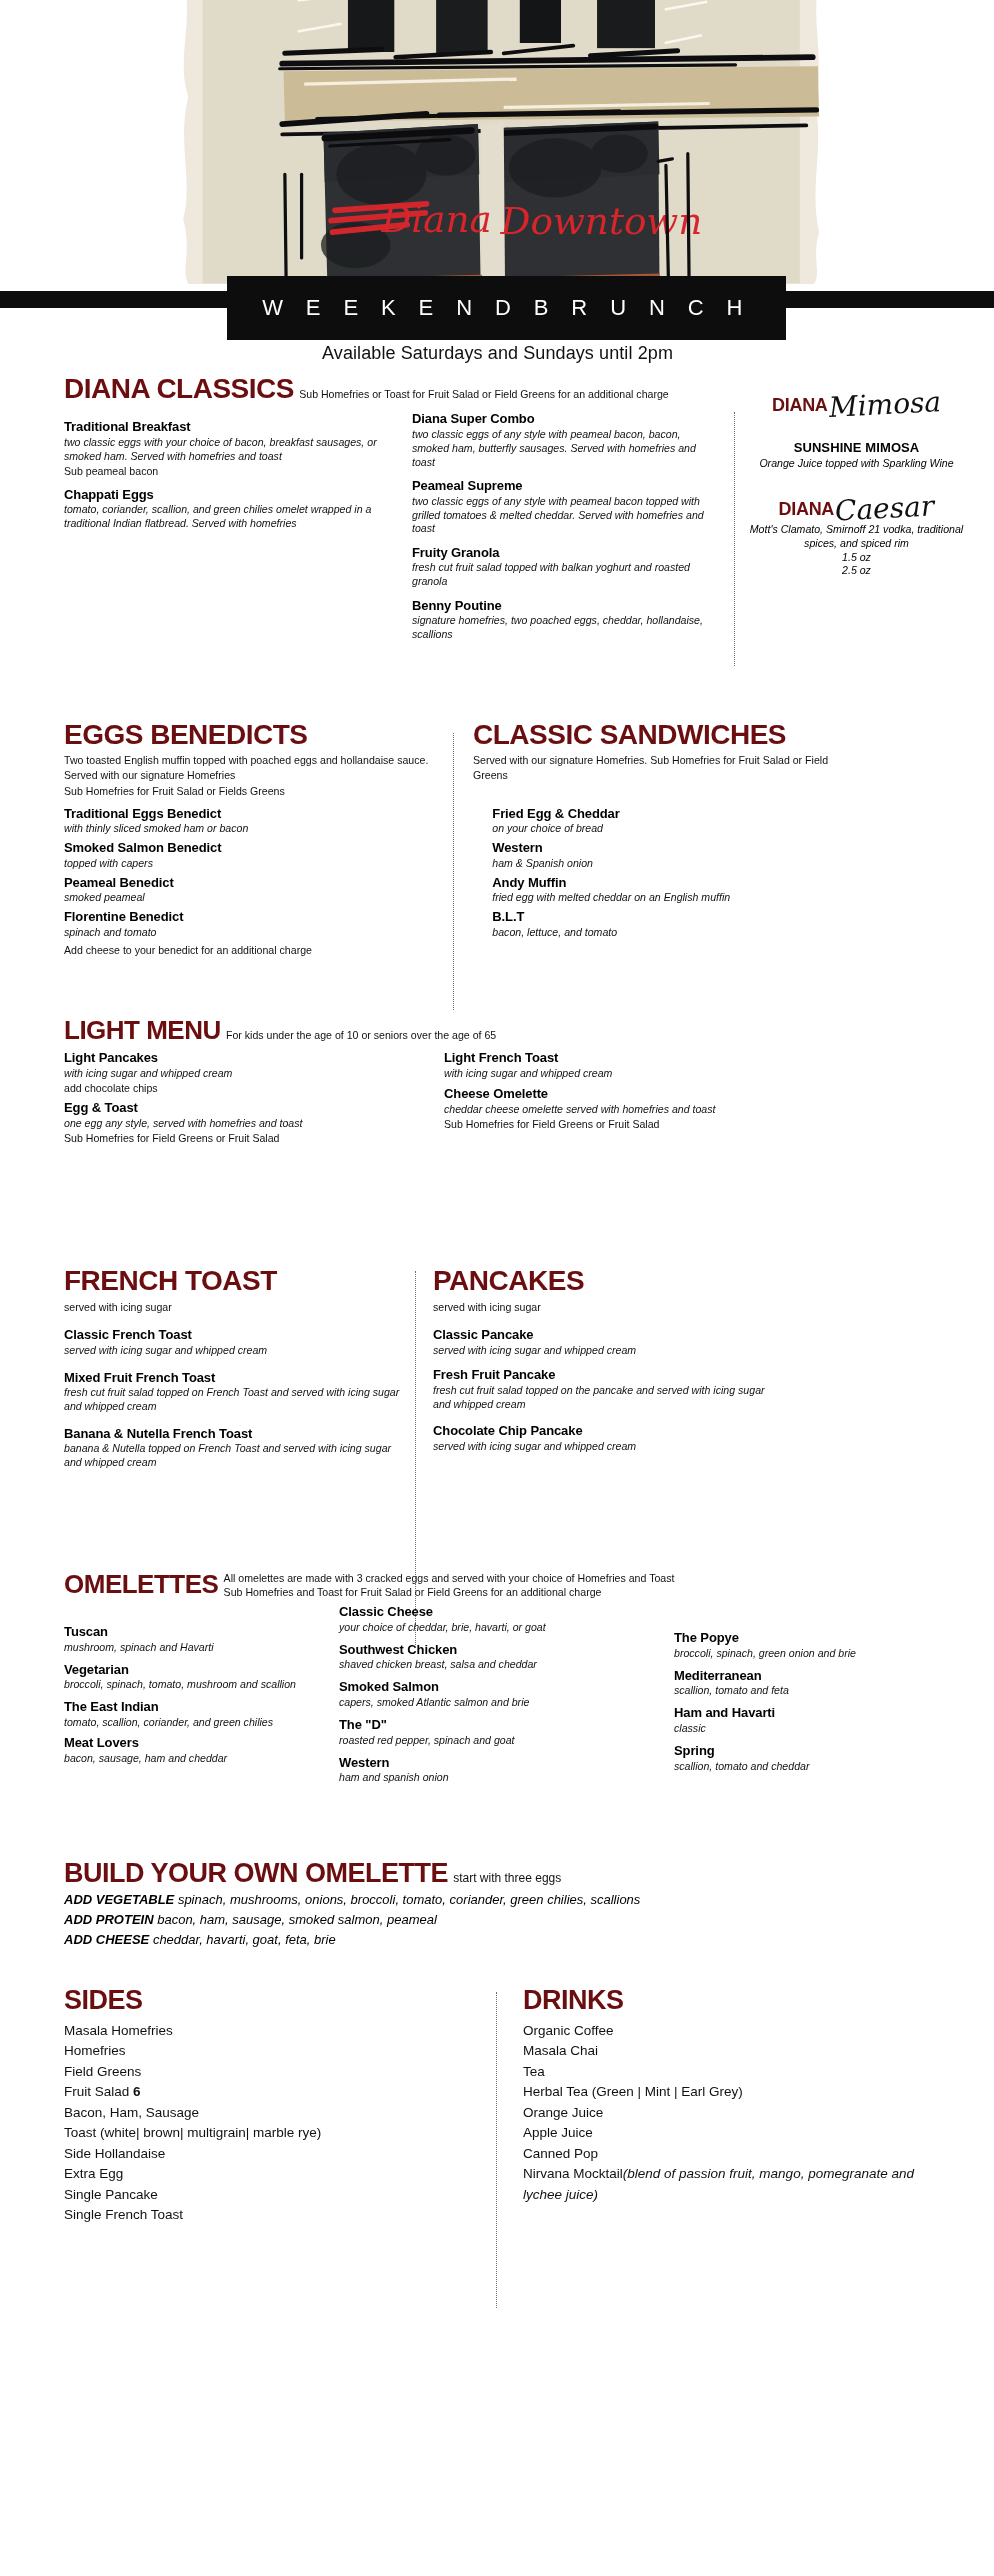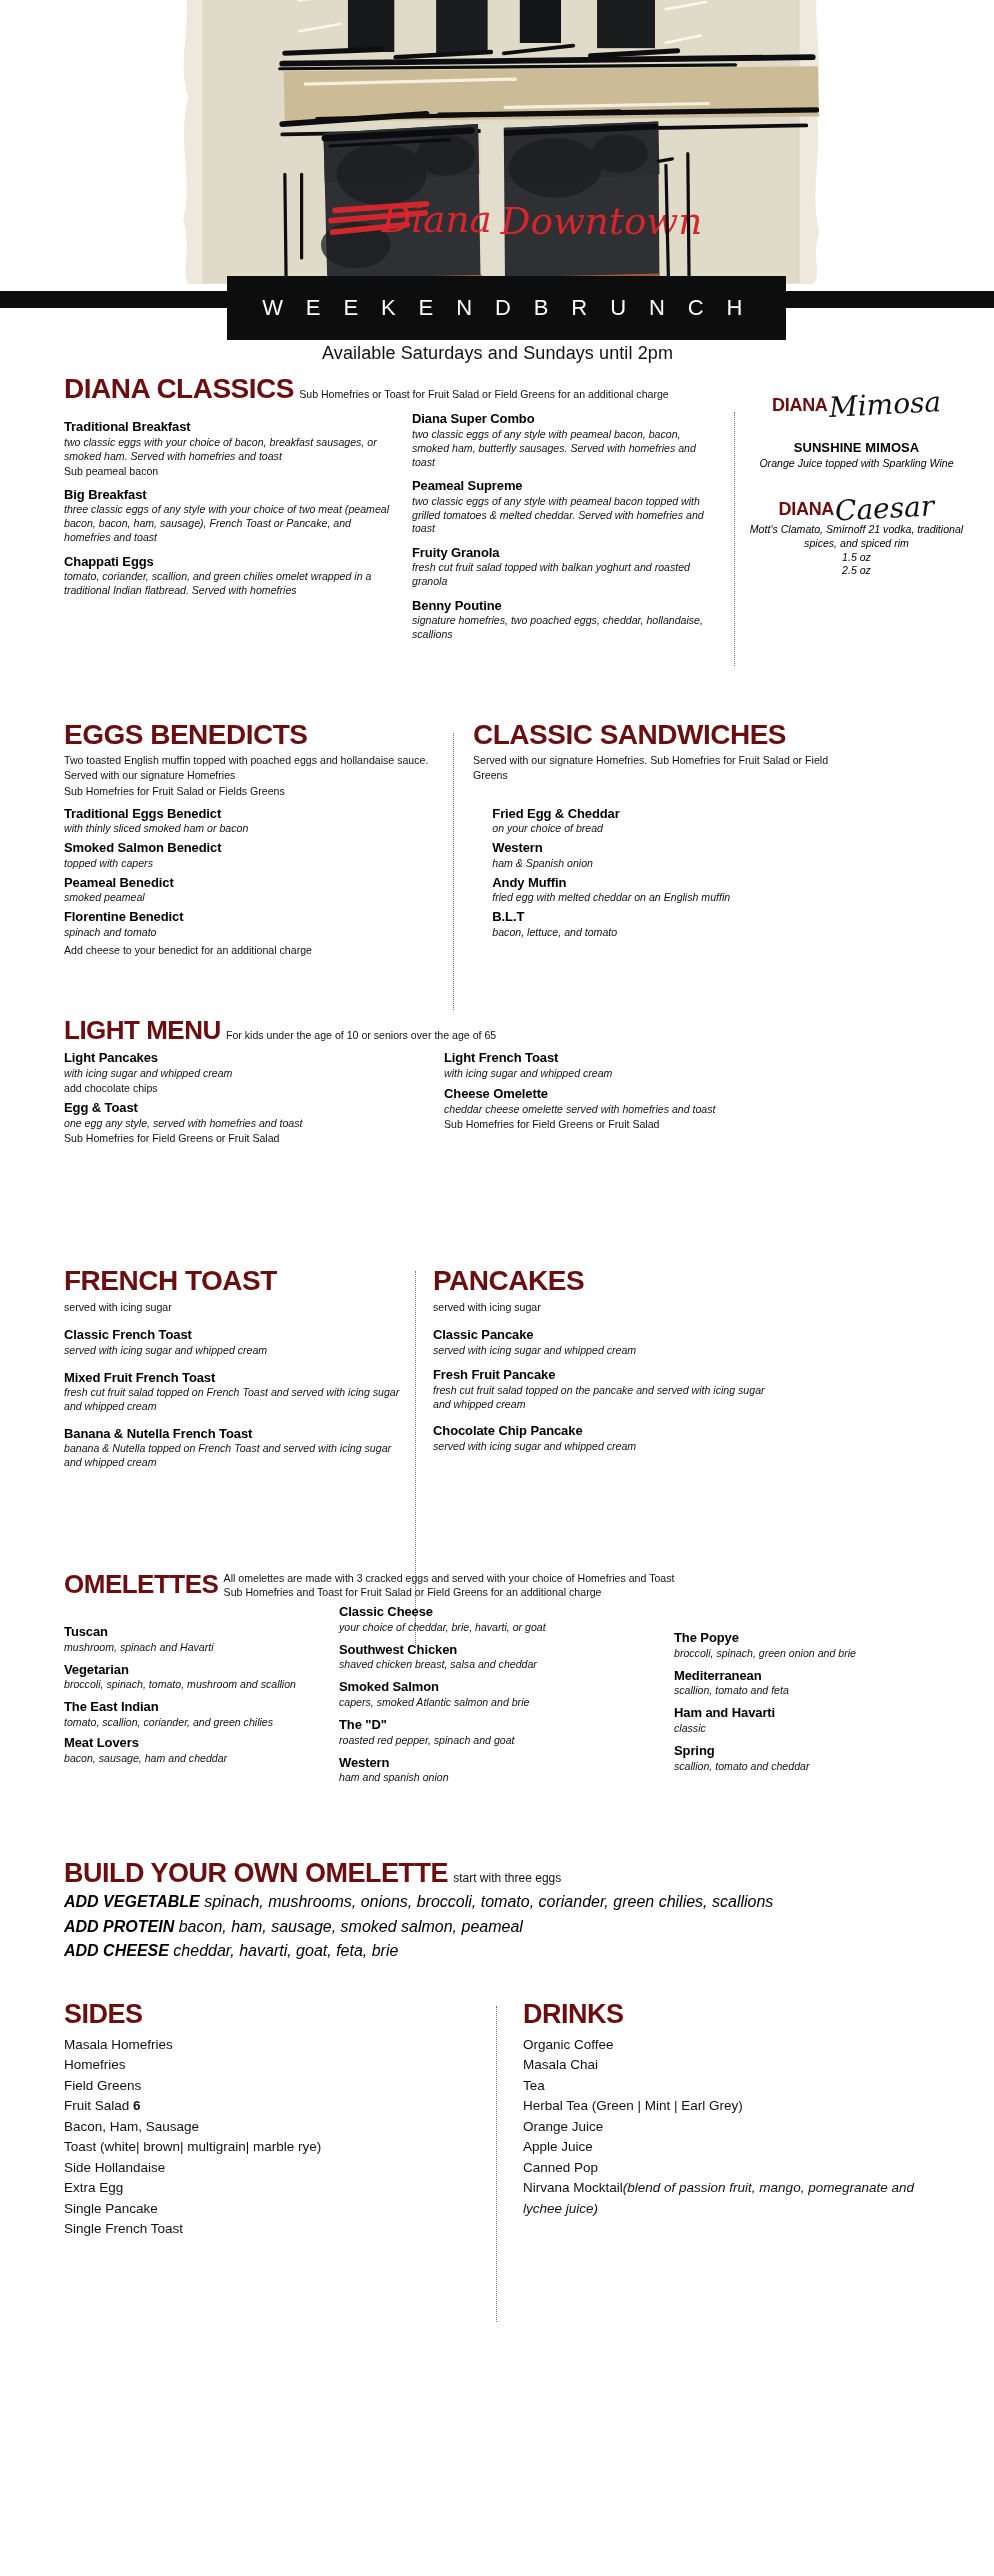--- a/index.html
+++ b/index.html
@@ -129,21 +129,21 @@
   .twocol { position: relative; padding-left: 64px; }
   .twocol .L { position:absolute; left:64px; width: 380px; }
   .twocol .R { position:absolute; left: 473px; width: 386px; }
 
   
   .threecol { position: relative; padding-left: 64px; }
   .threecol .c1 { position:absolute; left:64px; width: 270px; }
   .threecol .c2 { position:absolute; left: 339px; width: 296px; }
   .threecol .c3 { position:absolute; left: 674px; width: 270px; }
 
-  .byo-line { font-style: italic; font-size: 16px; line-height: 1.55; }
+  .byo-line { font-style: italic; font-size: 13px; line-height: 1.55; }
   .byo-line b { font-style: italic; font-weight: bold; }
 
   .list-line { font-size: 13.5px; line-height: 1.52; color:#111; }
   .list-line .ital { font-style: italic; }
   .list-line .bold6 { font-weight: bold; }
 </style>
 </head>
 <body>
 
 <div class="hero">
@@ -258,24 +258,20 @@
   <div class="classics" style="height: 341px;">
     <div style="position:absolute;left:64px;top:0;width:902px;">
       <span class="sec-title">DIANA CLASSICS</span><span class="sec-note">Sub Homefries or Toast for Fruit Salad or Field Greens for an additional charge</span>
     </div>
 
     <div class="colA">
       <div class="item">
         <div class="item-name">Traditional Breakfast</div>
         <div class="item-desc">two classic eggs with your choice of bacon, breakfast sausages, or smoked ham. Served with homefries and toast</div>
         <div class="item-plain">Sub peameal bacon</div>
-      </div>
-      <div class="item">
-        <div class="item-name">Big Breakfast</div>
-        <div class="item-desc">three classic eggs of any style with your choice of two meat (peameal bacon, bacon, ham, sausage), French Toast or Pancake, and homefries and toast</div>
       </div>
       <div class="item">
         <div class="item-name">Chappati Eggs</div>
         <div class="item-desc">tomato, coriander, scallion, and green chilies omelet wrapped in a traditional Indian flatbread. Served with homefries</div>
       </div>
     </div>
 
     <div class="colB">
       <div class="item" style="margin-top:0;">
         <div class="item-name">Diana Super Combo</div>

